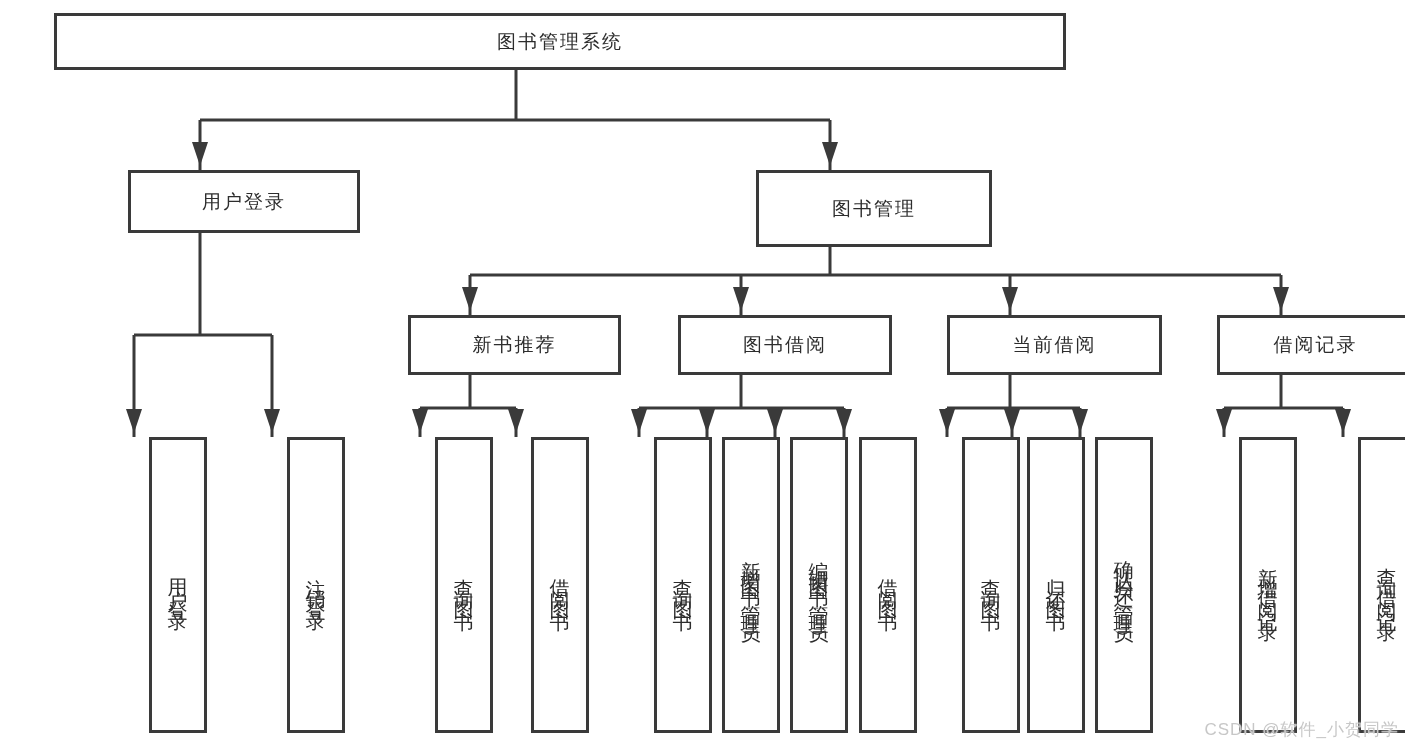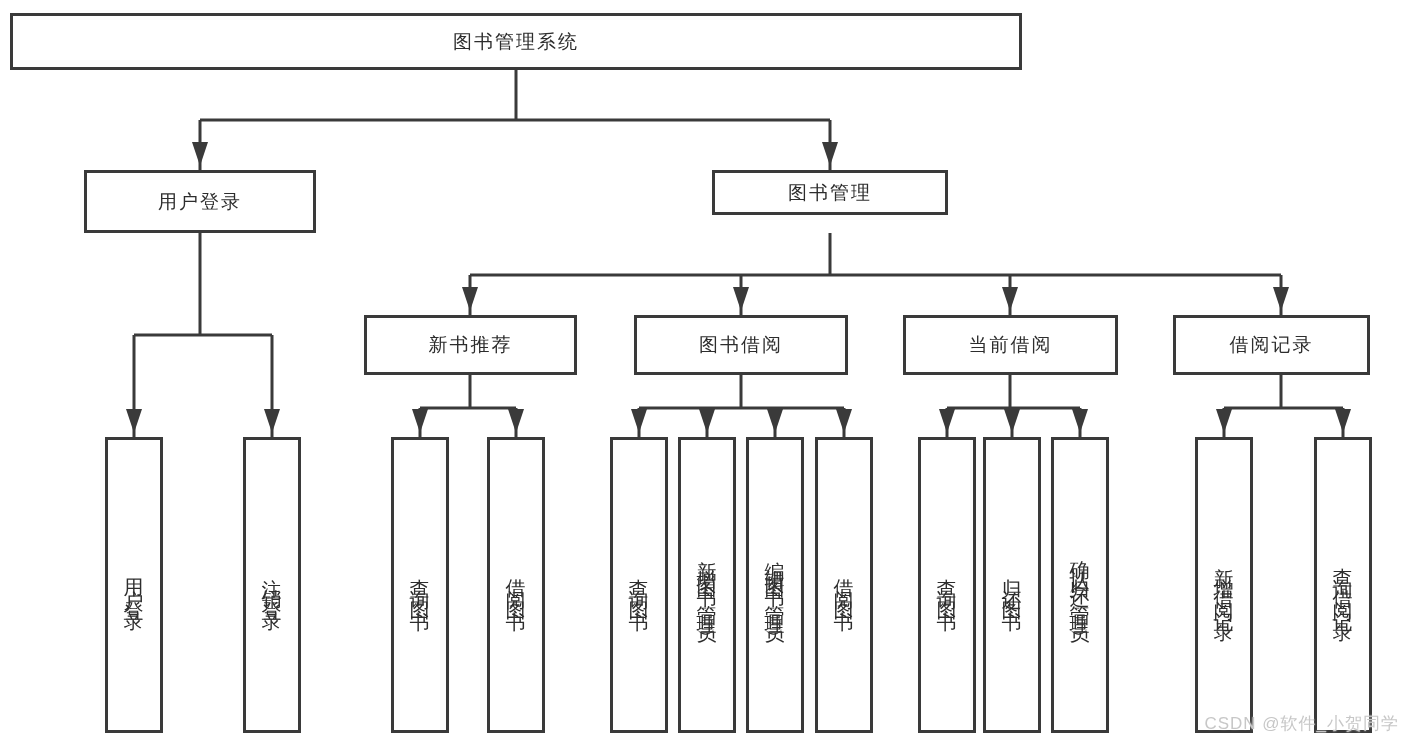--- a/index.html
+++ b/index.html
@@ -11,33 +11,34 @@
     overflow:hidden;
   }
   .wires{position:absolute;left:0;top:0;pointer-events:none;}
   .box{
     position:absolute;
     box-sizing:border-box;
     border:3px solid #3a3a3a;
     background:#ffffff;
     display:flex;align-items:center;justify-content:center;
     color:#2d2d2d;
+    margin-left:44px;
   }
   .h-label{font-size:19px;letter-spacing:2px;white-space:nowrap;}
   .v-box{padding:4px 0;}
   .v-label{
     writing-mode:vertical-rl;
     font-size:20px;
     letter-spacing:11px;
     line-height:1;
     color:#2d2d2d;
   }
   .watermark{
     position:absolute;
-    right:6px;bottom:12px;
+    right:6px;bottom:6px;
     font-size:17px;
     letter-spacing:1px;
     color:#c7c7c7;
     text-shadow:0 0 2px #ffffff;
     white-space:nowrap;
   }
 </style>
 </head>
 <body>
 
@@ -76,21 +77,21 @@
     </g>
   </svg>
 
   <div class="box" style="left:10px;top:13px;width:1012px;height:57px;">
     <span class="h-label">图书管理系统</span>
   </div>
 
   <div class="box" style="left:84px;top:170px;width:232px;height:63px;">
     <span class="h-label">用户登录</span>
   </div>
-  <div class="box" style="left:712px;top:170px;width:236px;height:45px;">
+  <div class="box" style="left:712px;top:170px;width:236px;height:77px;">
     <span class="h-label">图书管理</span>
   </div>
 
   <div class="box" style="left:364px;top:315px;width:213px;height:60px;justify-content:center;">
     <span class="h-label">新书推荐</span>
   </div>
   <div class="box" style="left:903px;top:315px;width:215px;height:60px;">
     <span class="h-label">当前借阅</span>
   </div>
   <div class="box" style="left:634px;top:315px;width:214px;height:60px;">

